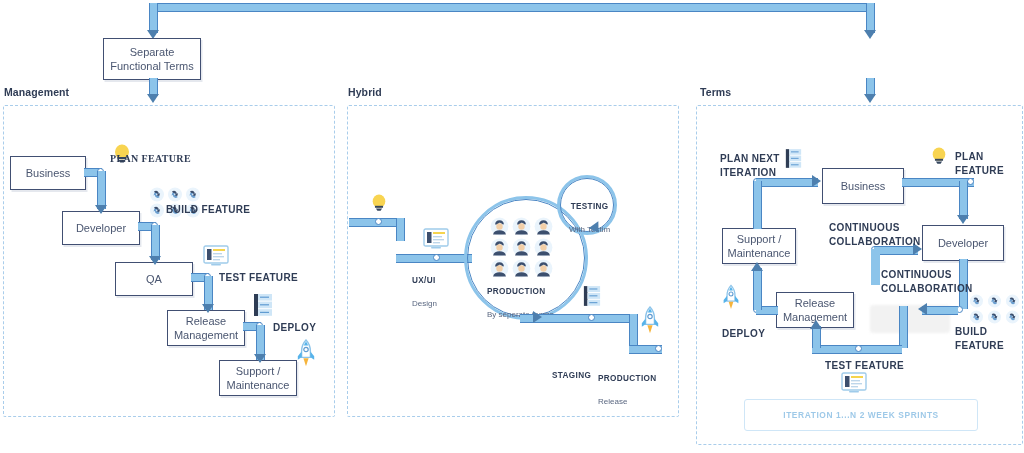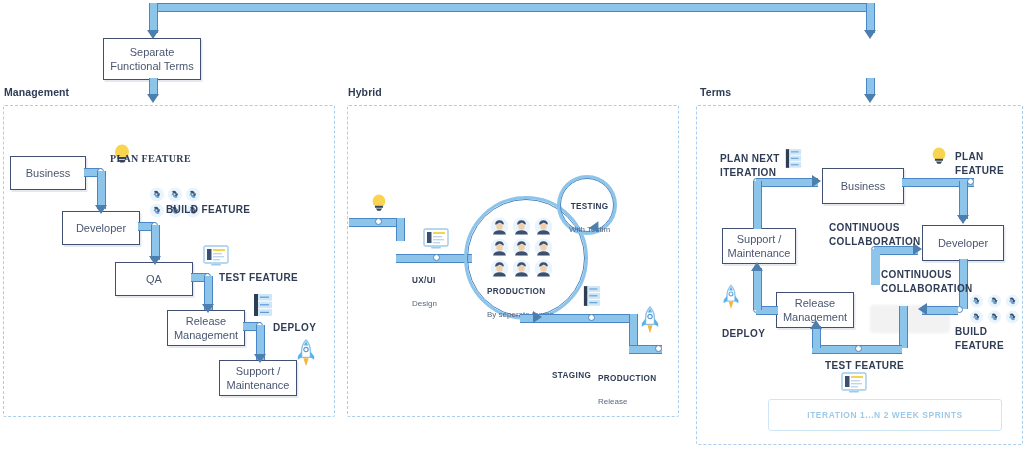--- a/index.html
+++ b/index.html
@@ -485,15 +485,15 @@
       <rect x="1" y="1" width="24" height="17" rx="1.6" fill="#fff" stroke="#9fcbea" stroke-width="1.4"></rect>
       <rect x="4" y="4" width="4.5" height="11" fill="#3c4f6e"></rect>
       <rect x="10" y="4" width="12" height="2" fill="#f5d44e"></rect>
       <rect x="10" y="8" width="9" height="1.4" fill="#bdd6ea"></rect>
       <rect x="10" y="11" width="11" height="1.4" fill="#bdd6ea"></rect>
       <rect x="10" y="14" width="7" height="1.4" fill="#bdd6ea"></rect>
       <rect x="8" y="19" width="10" height="1.6" rx=".8" fill="#9fcbea"></rect>
     </svg>
   </div>
 
-  <div class="iter-band" style="left:744px;top:399px;width:232px;height:30px;margin-left:24px;">ITERATION 1...N  2 WEEK SPRINTS</div>
+  <div class="iter-band" style="left:744px;top:399px;width:232px;height:30px;">ITERATION 1...N  2 WEEK SPRINTS</div>
 
 </div>
 
 </body></html>

